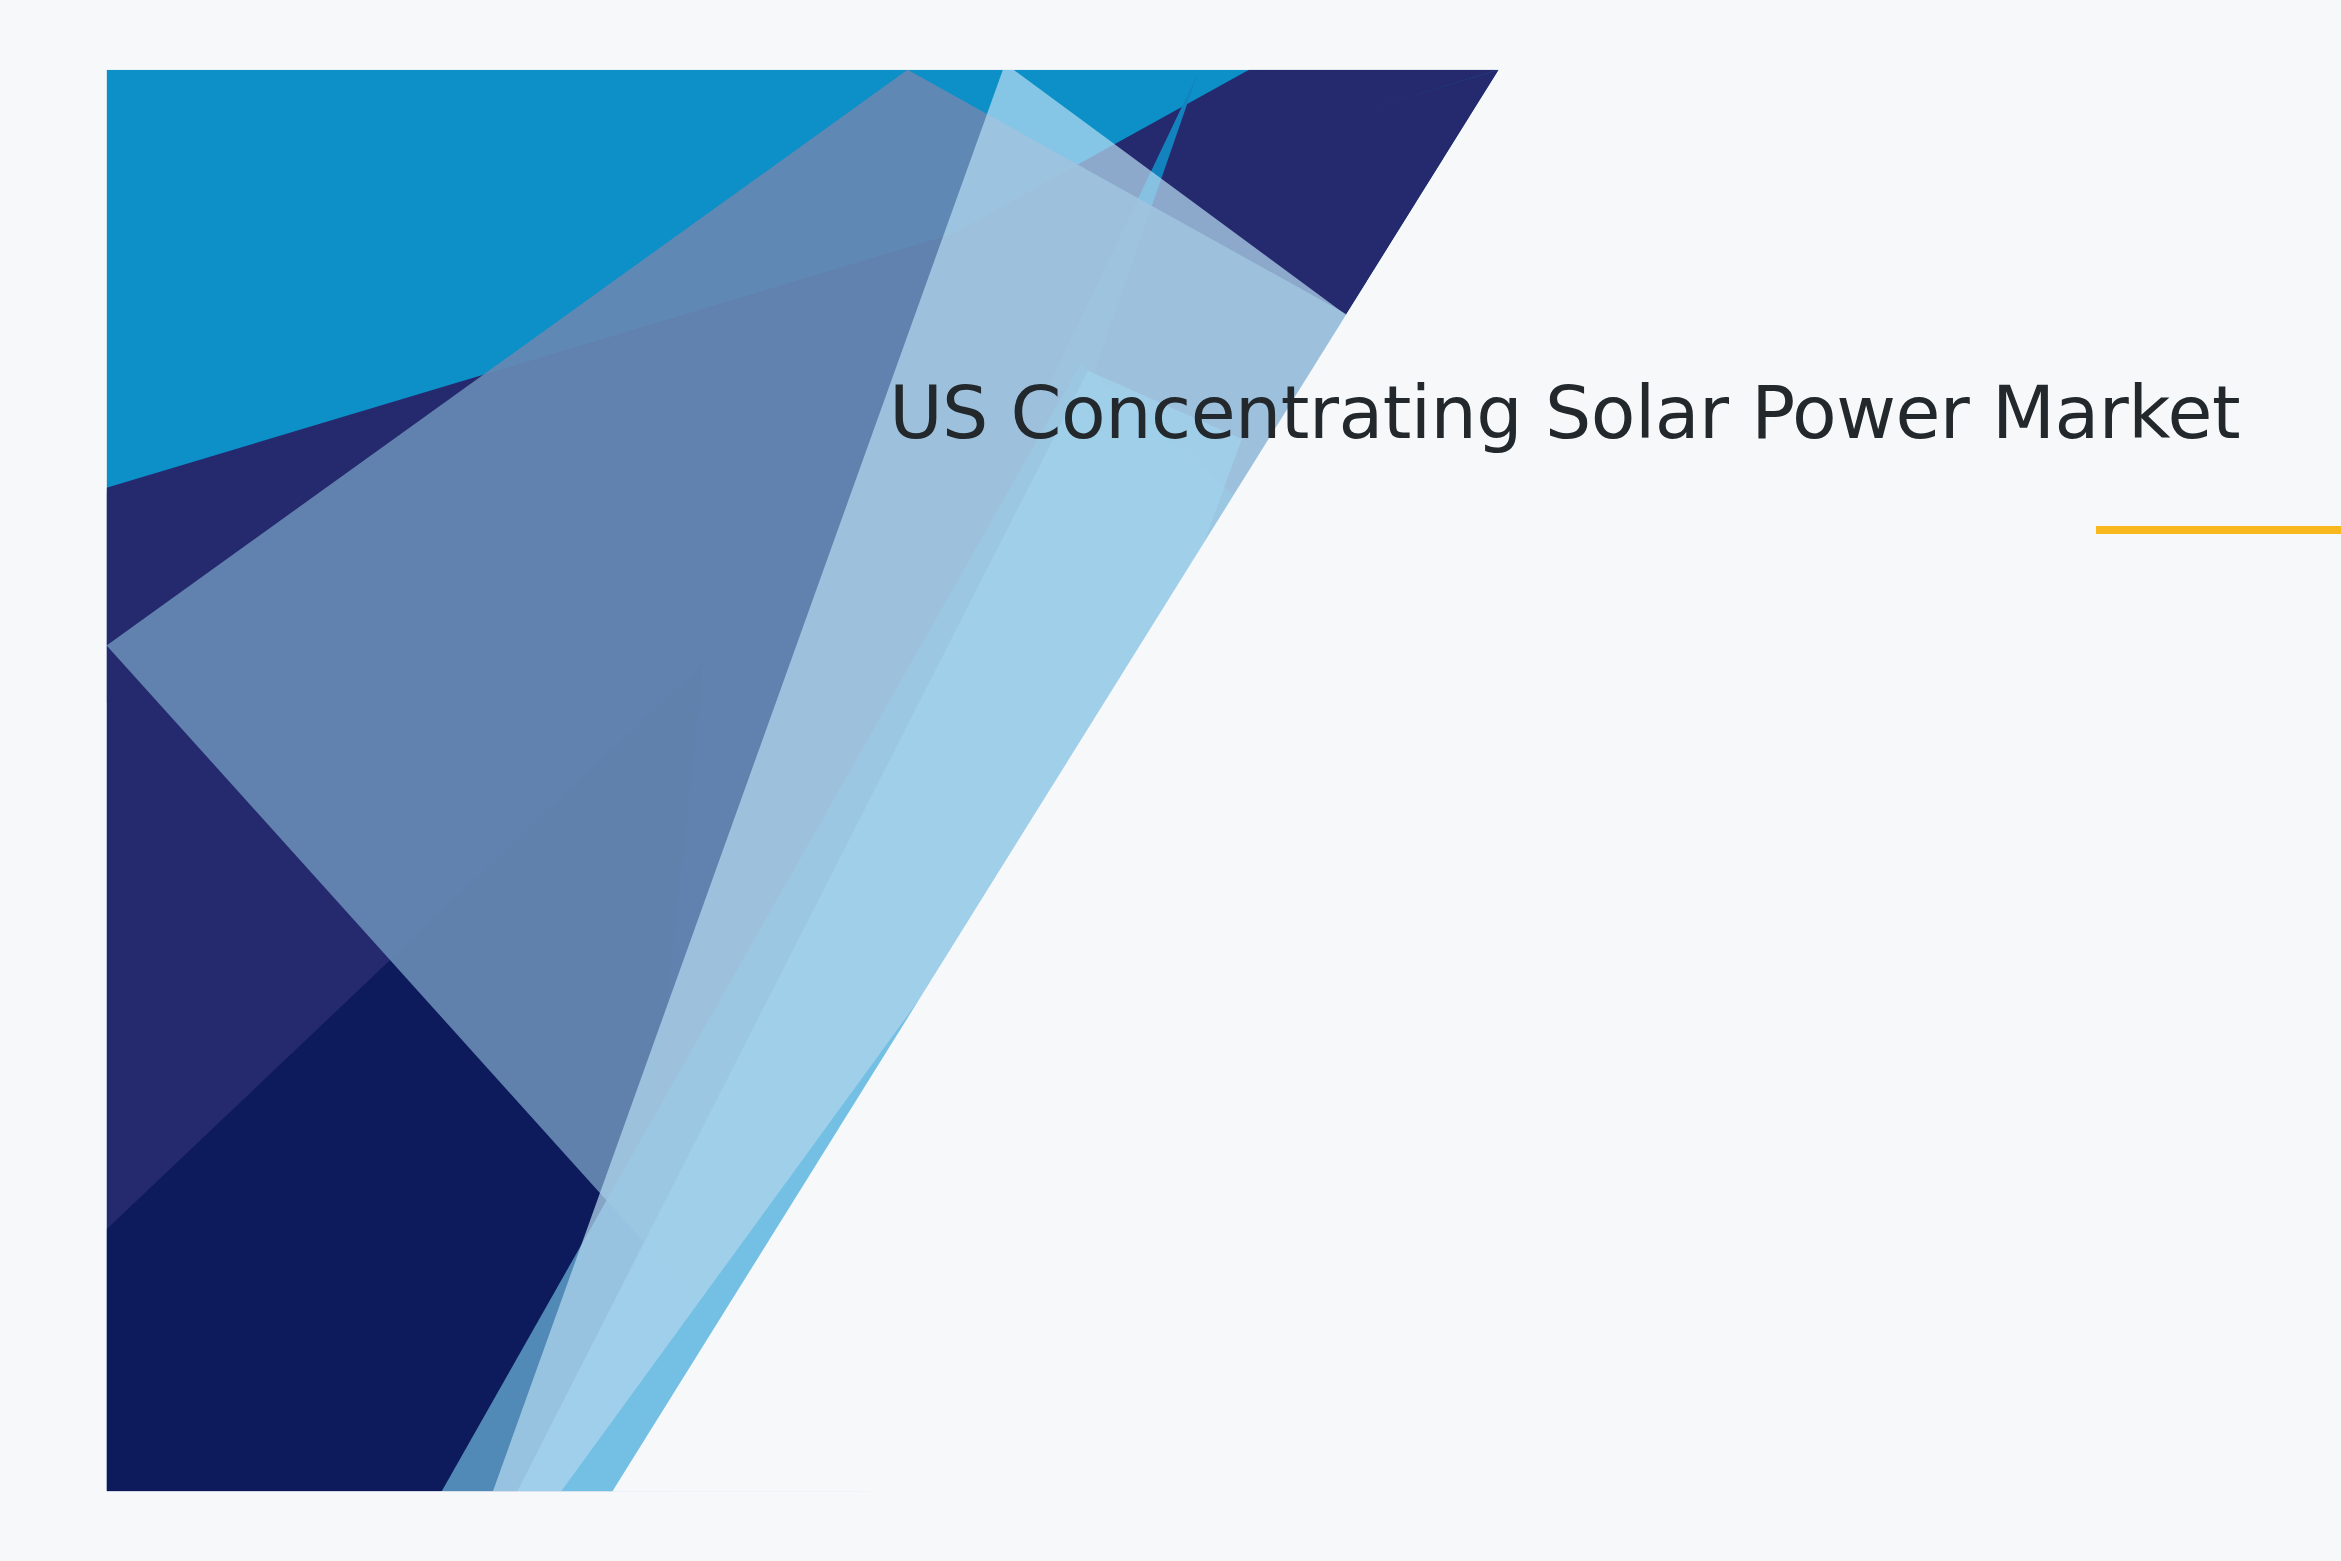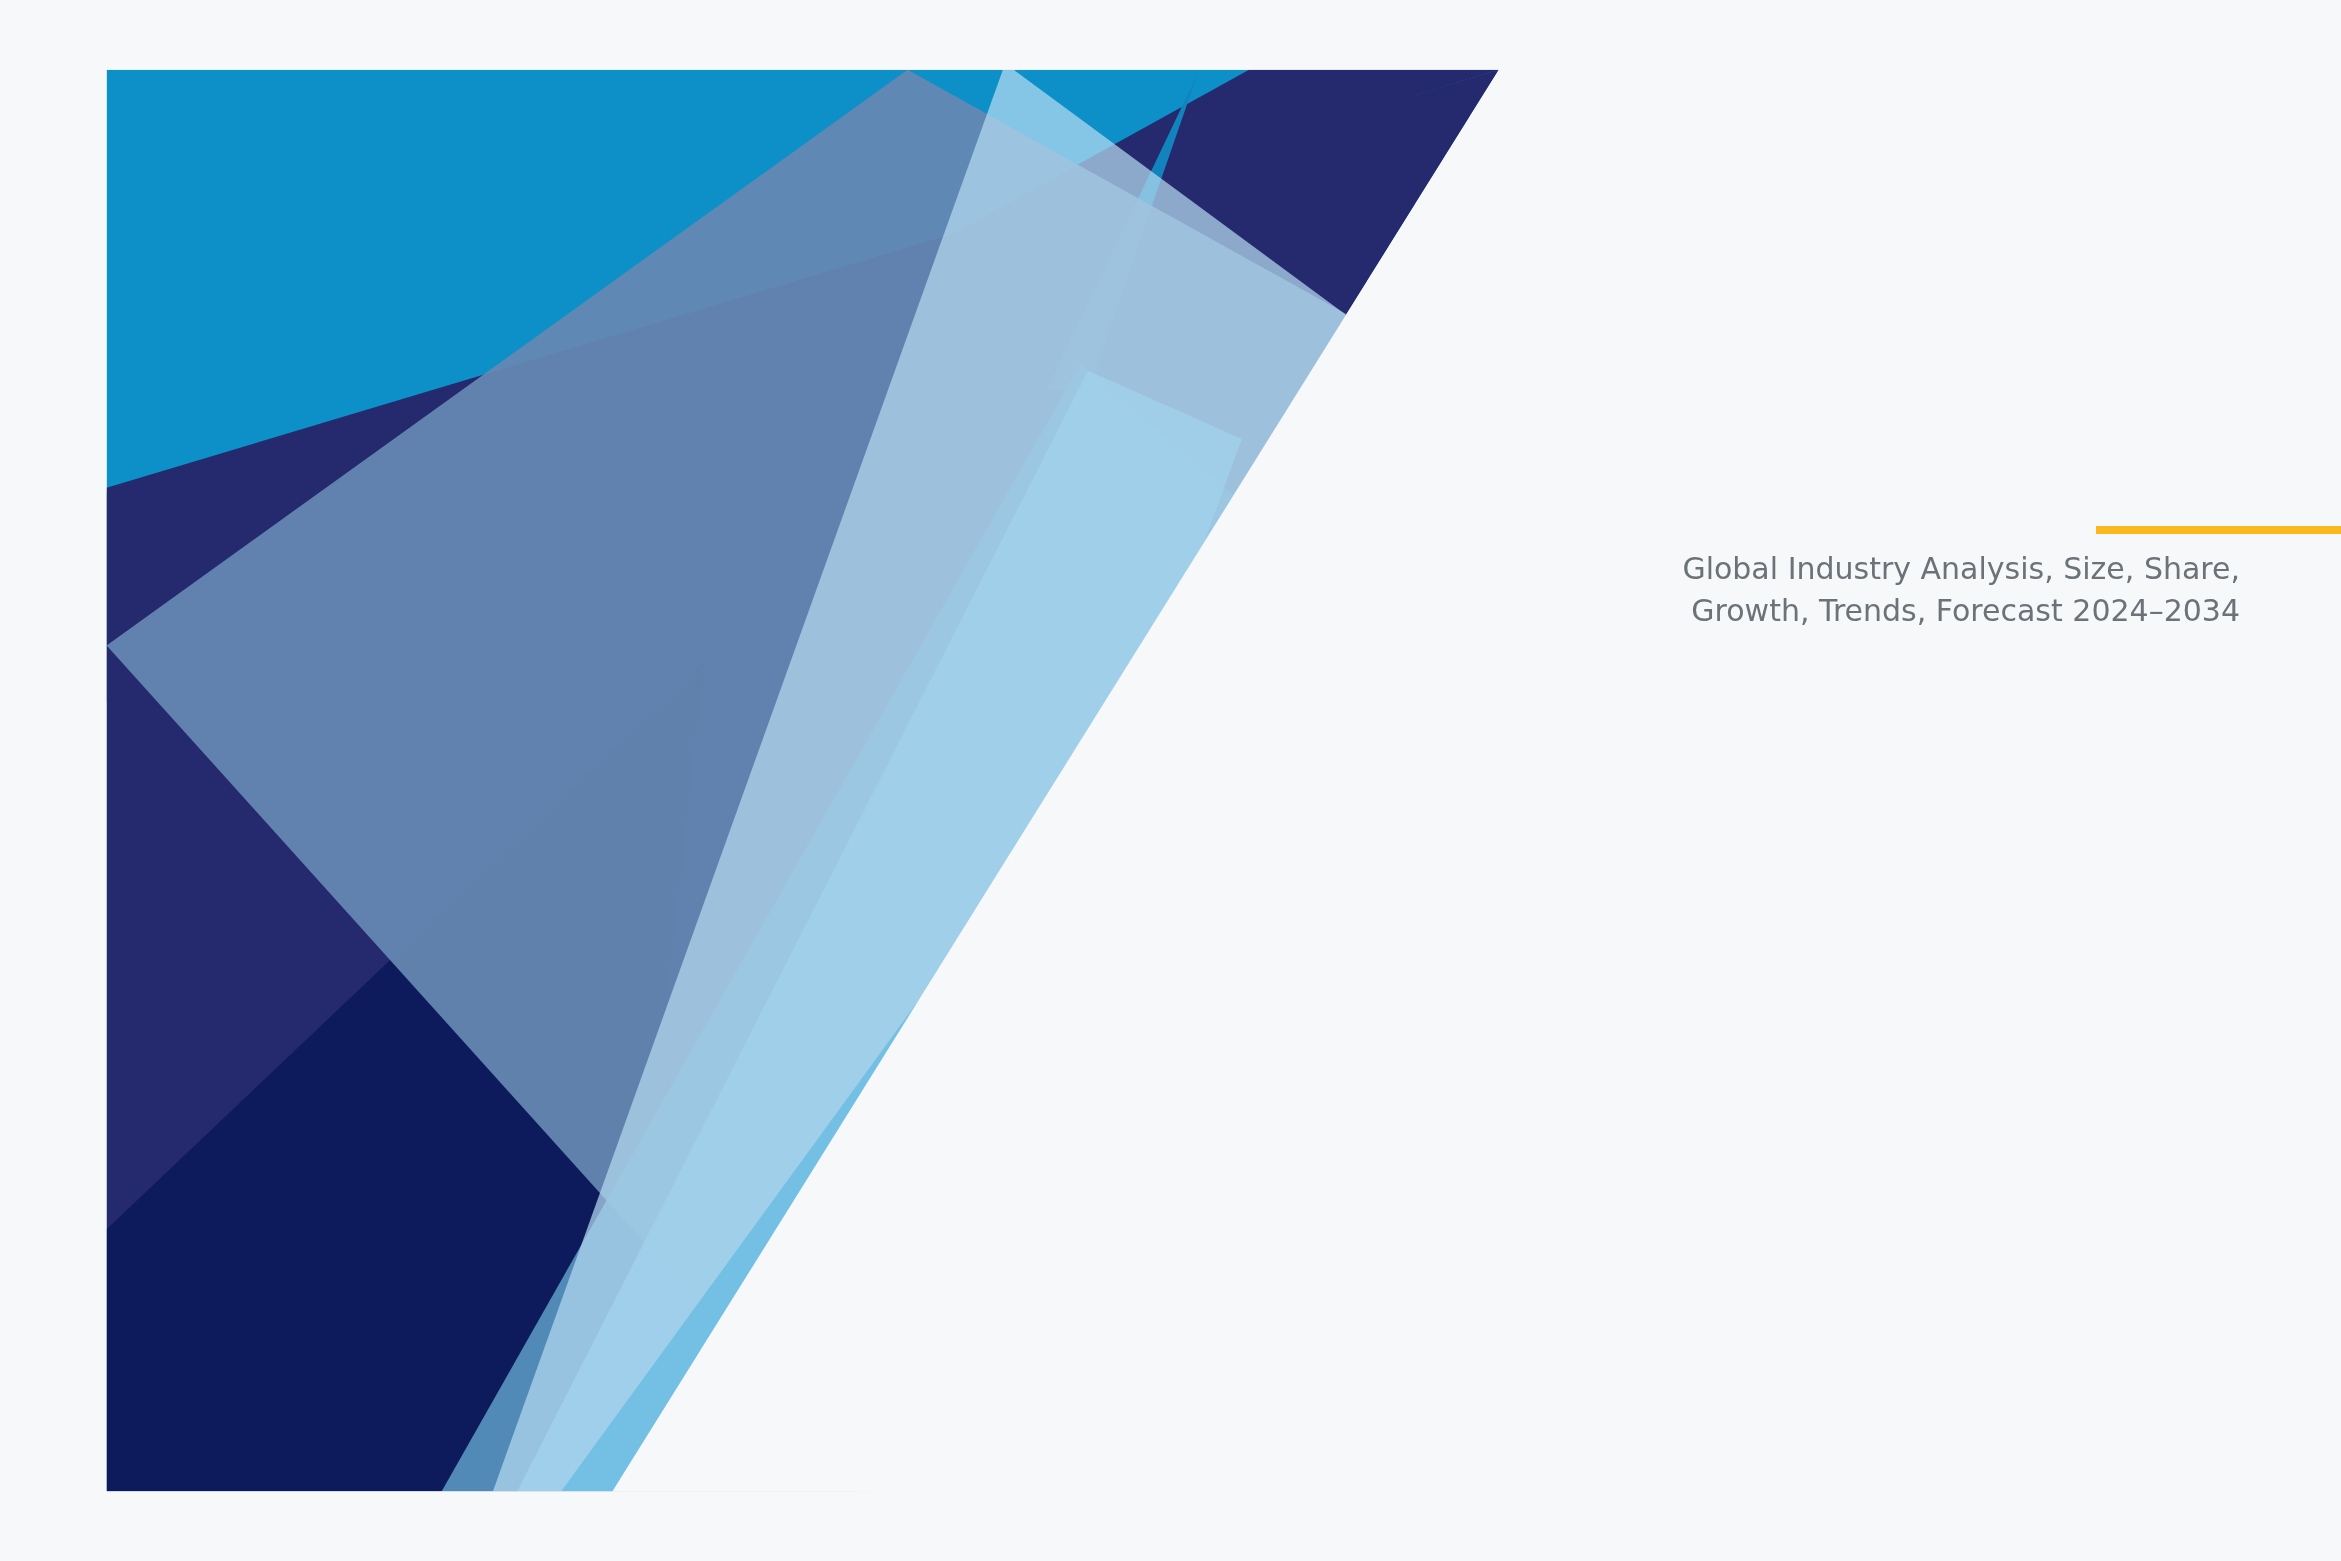--- a/index.html
+++ b/index.html
@@ -107,25 +107,21 @@
 
     <polygon points="0,0 218,0 218,3200 0,3200" fill="#F7F8FA"></polygon>
     <polygon points="0,0 4800,0 4800,143 0,143" fill="#F7F8FA"></polygon>
     <polygon points="0,3057 4800,3057 4800,3200 0,3200" fill="#F7F8FA"></polygon>
     <polygon points="3072,143 4800,143 4800,3057 1255,3057" fill="#F7F8FA"></polygon>
   </svg>
 
   <div id="text-block">
 
     <h1 id="cover-title">
-      <br>
+      <span>US Concentrating Solar Power Market</span><br>
     </h1>
 
-    <p id="cover-subtitle">
-      <span>Global Industry Analysis, Size, Share,</span><br>
-      <span>Growth, Trends, Forecast 2024–2034</span>
-    </p>
   </div>
 
   <div id="title-underline"></div>
 
 </div>
 
 
 </body></html>

